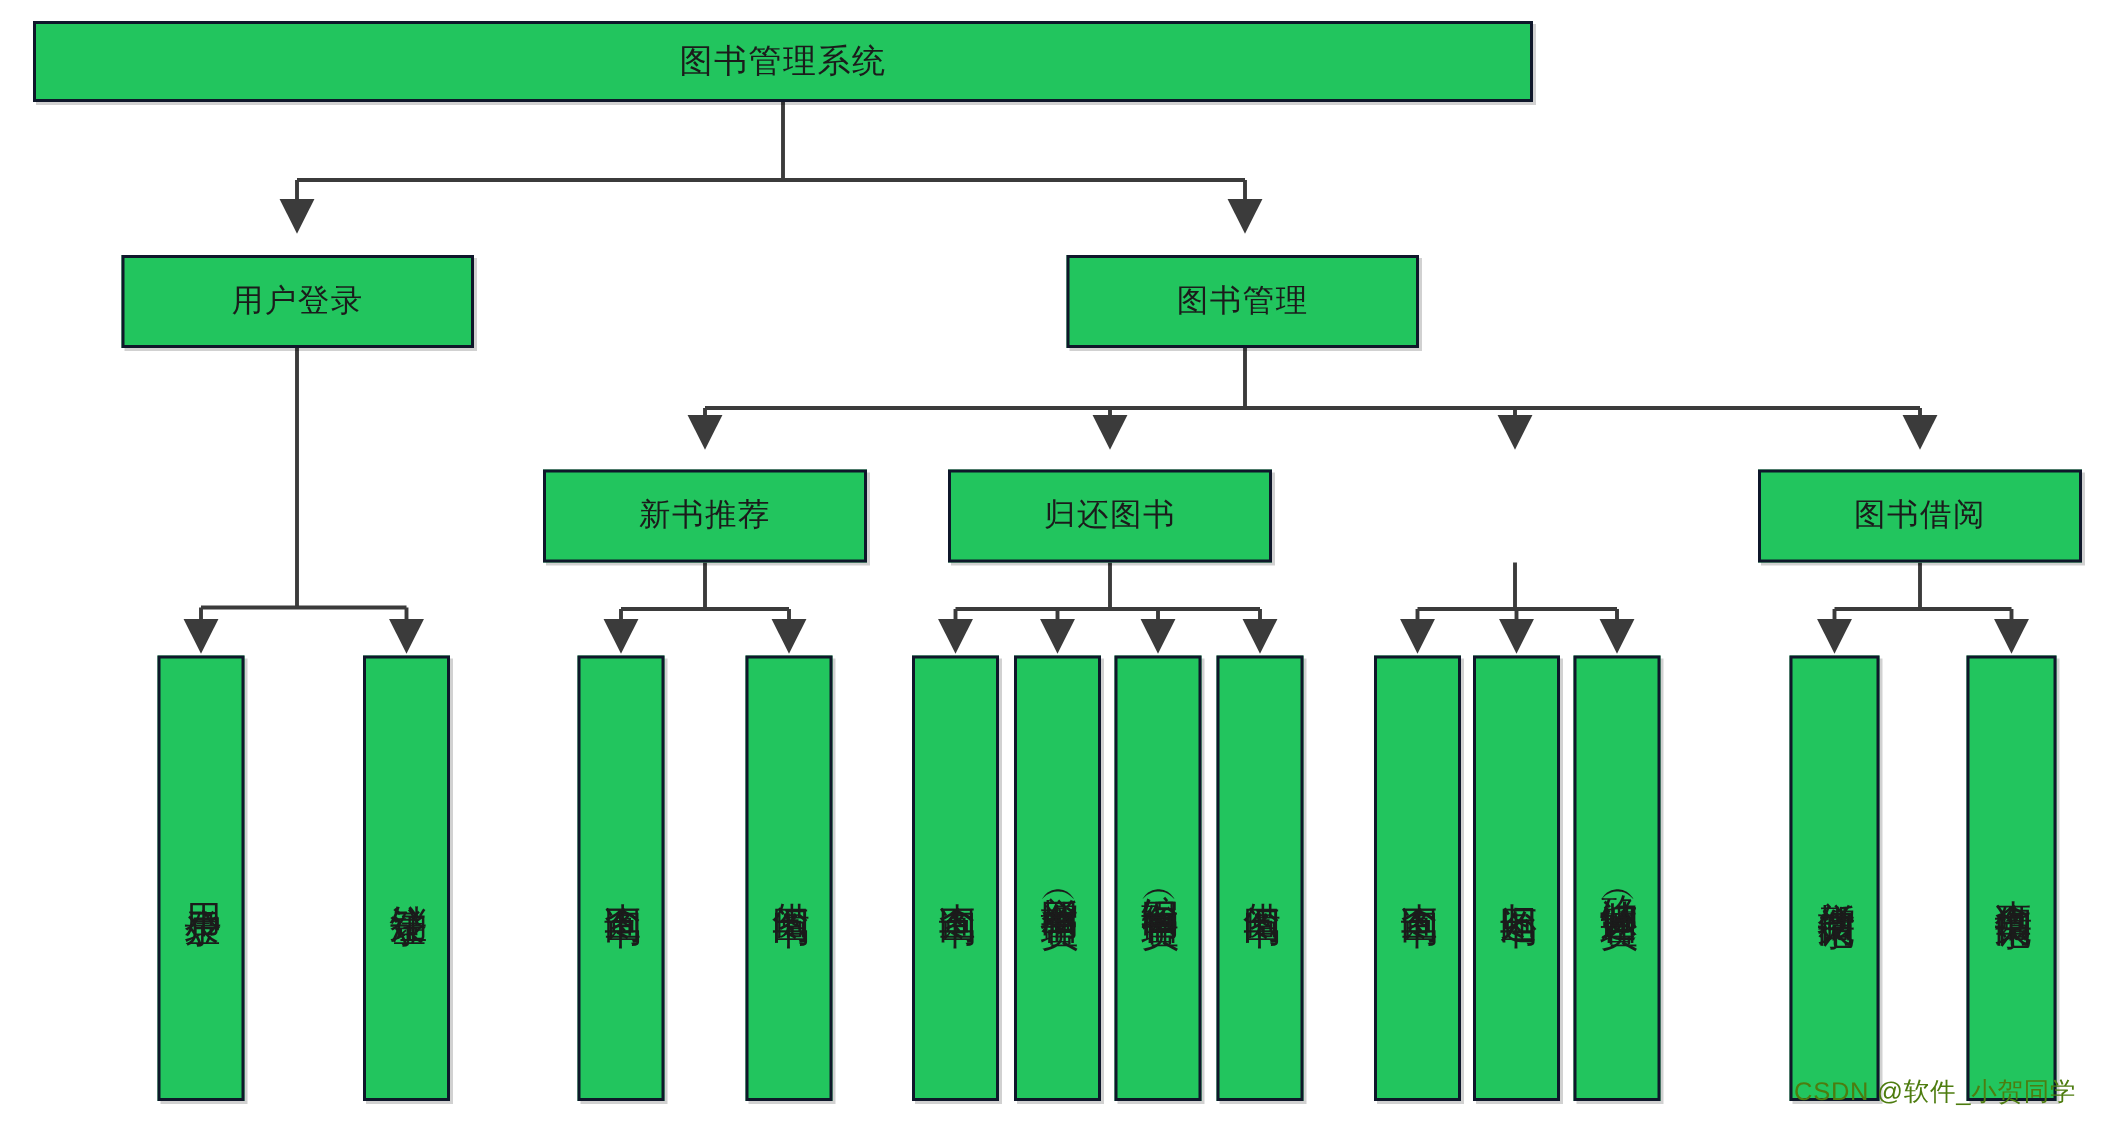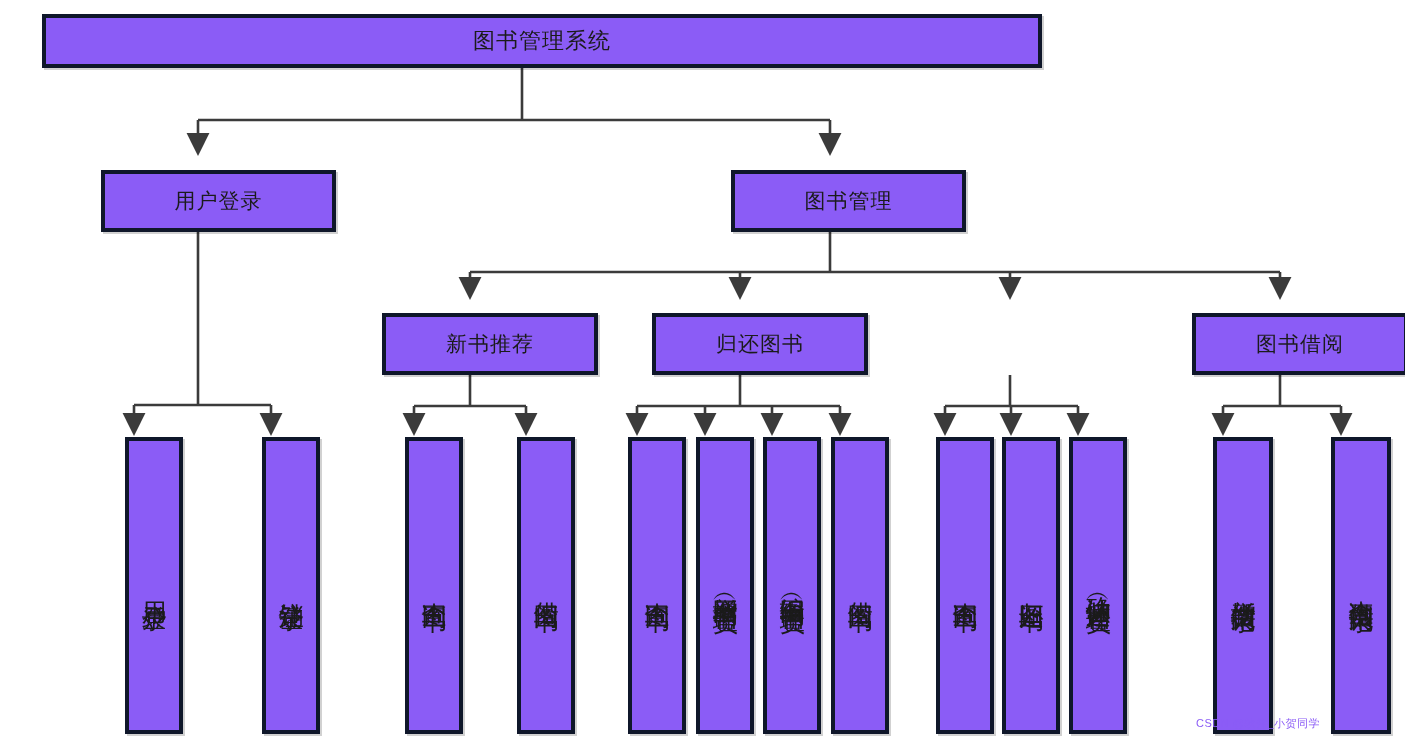--- a/index.html
+++ b/index.html
@@ -2,46 +2,45 @@
 <html><head>
 <meta charset="utf-8">
 <style>
   html,body{margin:0;padding:0;background:#ffffff;}
   body{font-family:"Liberation Sans","DejaVu Sans",sans-serif;}
   #canvas{position:relative;width:1405px;height:747px;background:#ffffff;overflow:hidden;}
   #wires{position:absolute;left:0;top:0;width:1405px;height:747px;}
   .node{
     position:absolute;
     box-sizing:border-box;
-    background:#8b5cf6;
-    border:4px solid #0f172a;
+    background:#22c55e;
+    border:2px solid #0f172a;
     box-shadow:2px 2px 0 rgba(0,0,0,0.18);
     display:flex;
     align-items:center;
     justify-content:center;
     color:#1b1b1b;
-    margin-left:20px;
   }
   .node.horiz{font-size:21px;line-height:1.2;letter-spacing:1px;}
   .node.root{font-size:22px;}
   .node.vert{
     writing-mode:vertical-rl;
     text-orientation:upright;
     font-size:25px;
     line-height:1.18;
     letter-spacing:2px;
     padding:6px 0;
     align-items:center;
     justify-content:center;
     text-align:center;
   }
   .watermark{
     position:absolute;
-    font-size:11px;
-    color:#8b5cf6;
+    font-size:17px;
+    color:#4d7c0f;
     white-space:nowrap;
     letter-spacing:0.5px;
     user-select:none;
   }
 </style>
 </head>
 <body>
 
 <div id="canvas">
 

